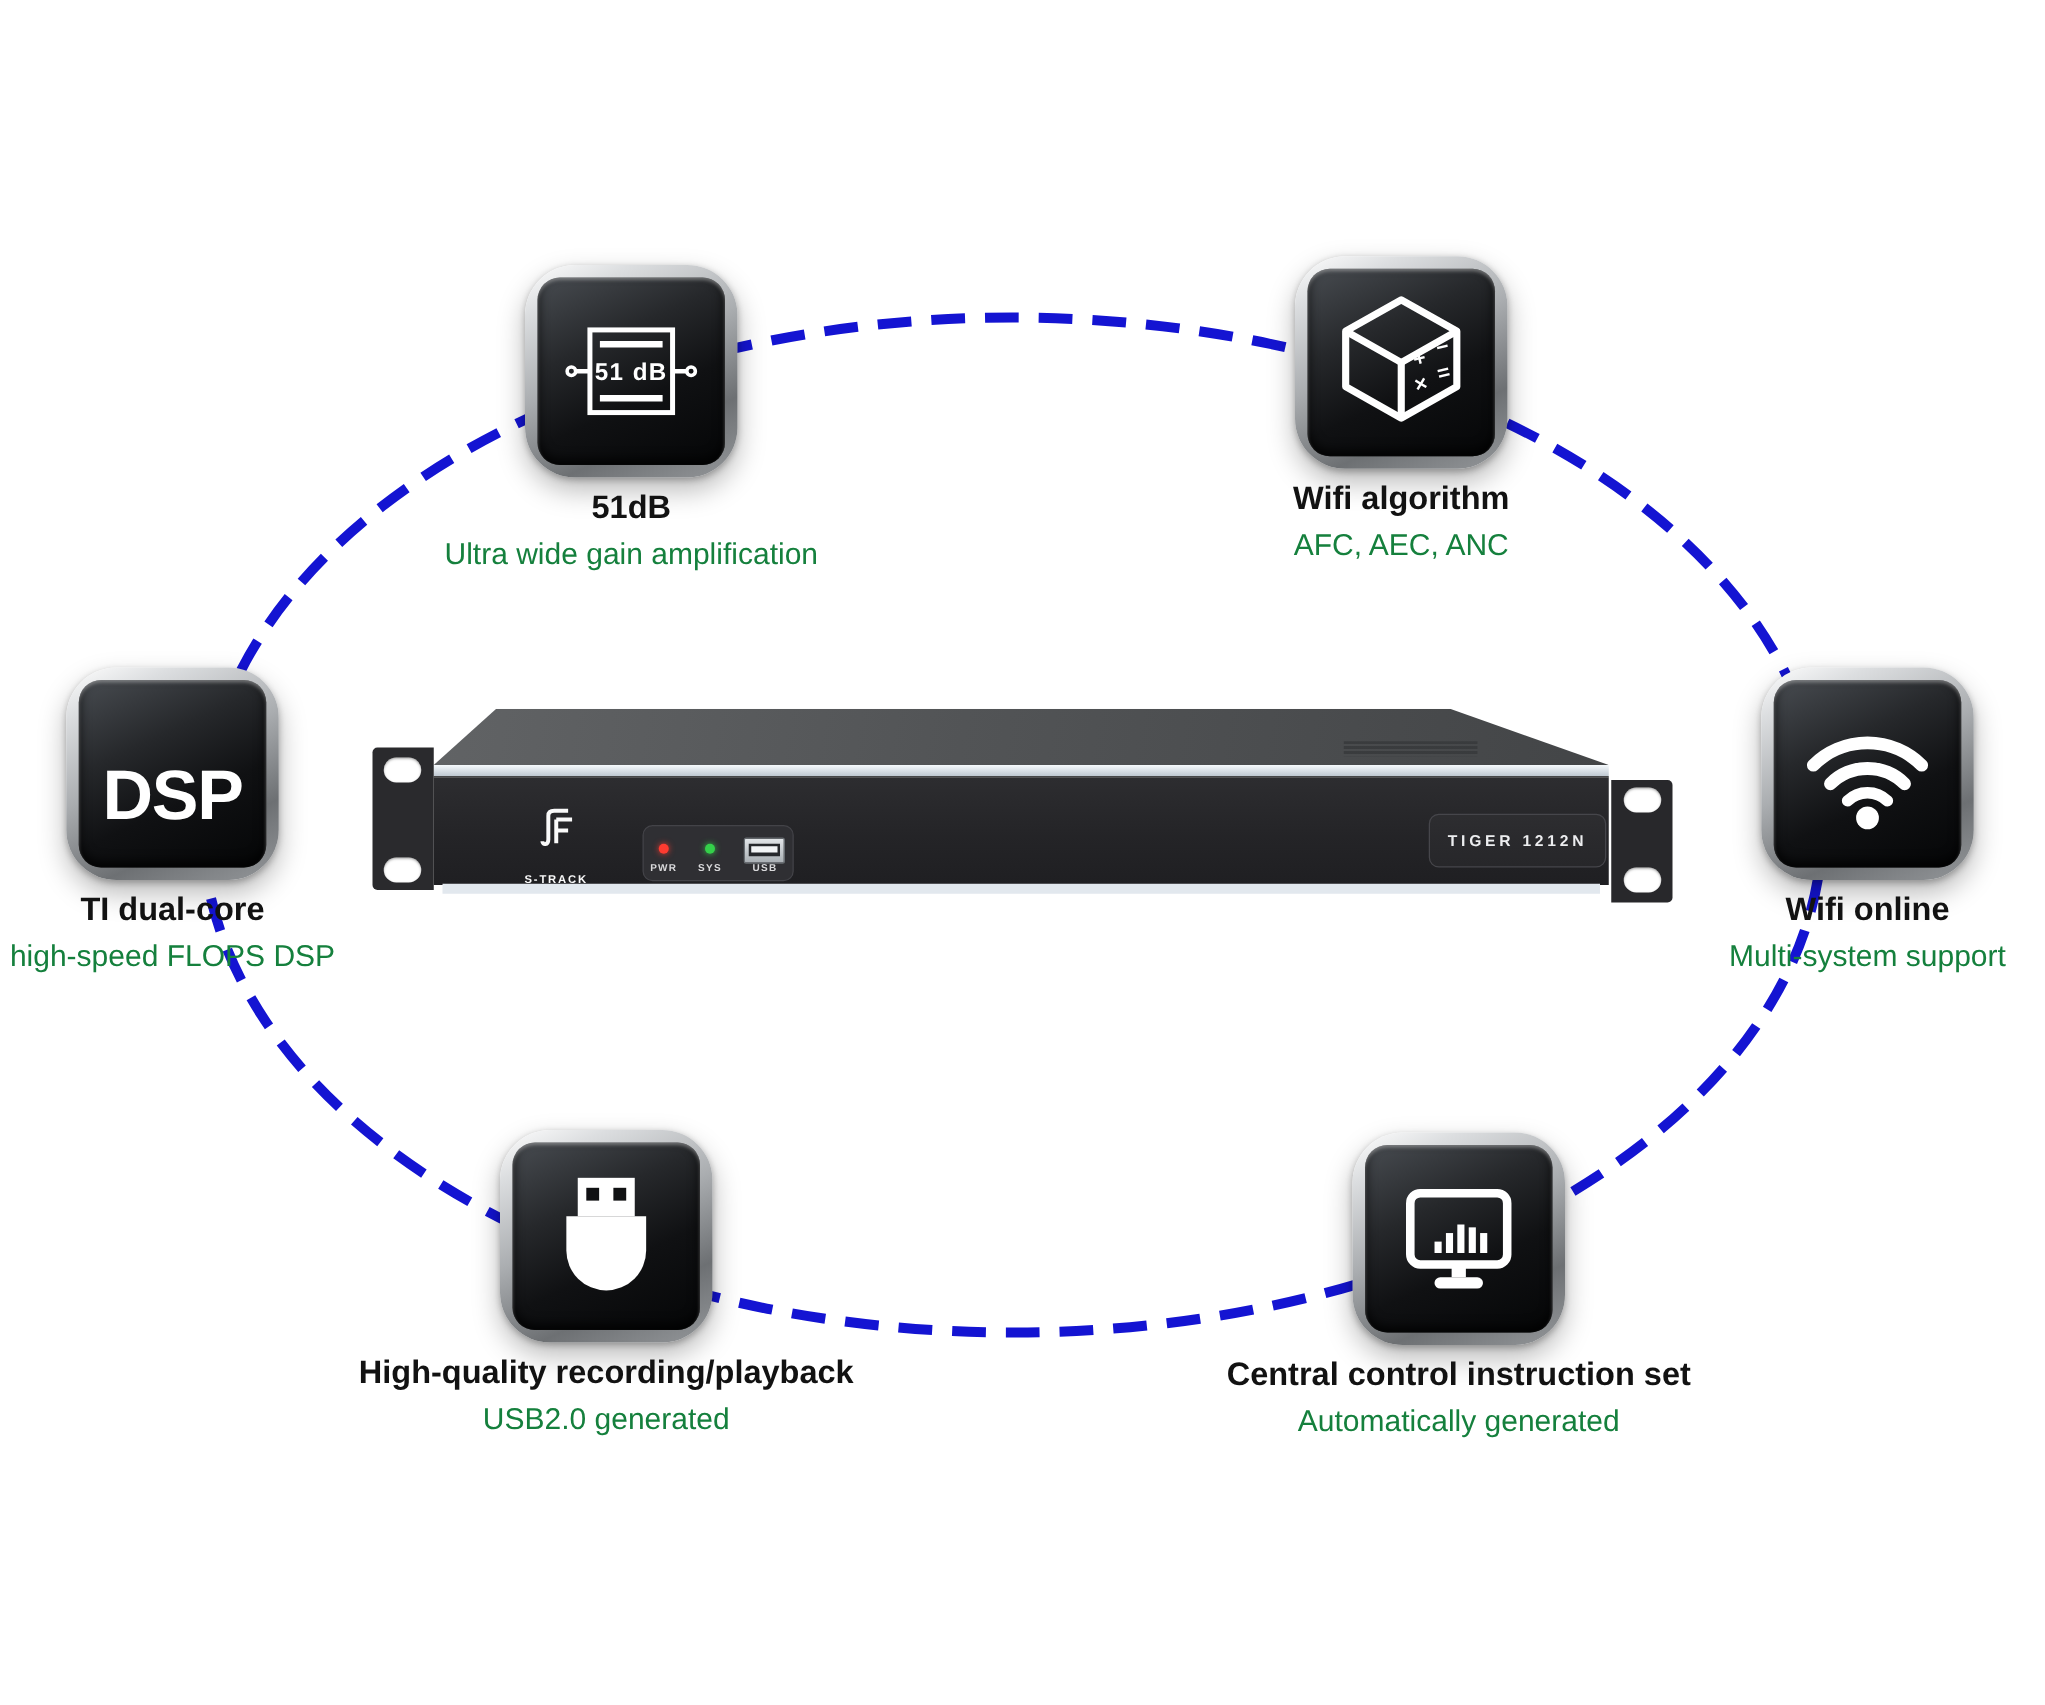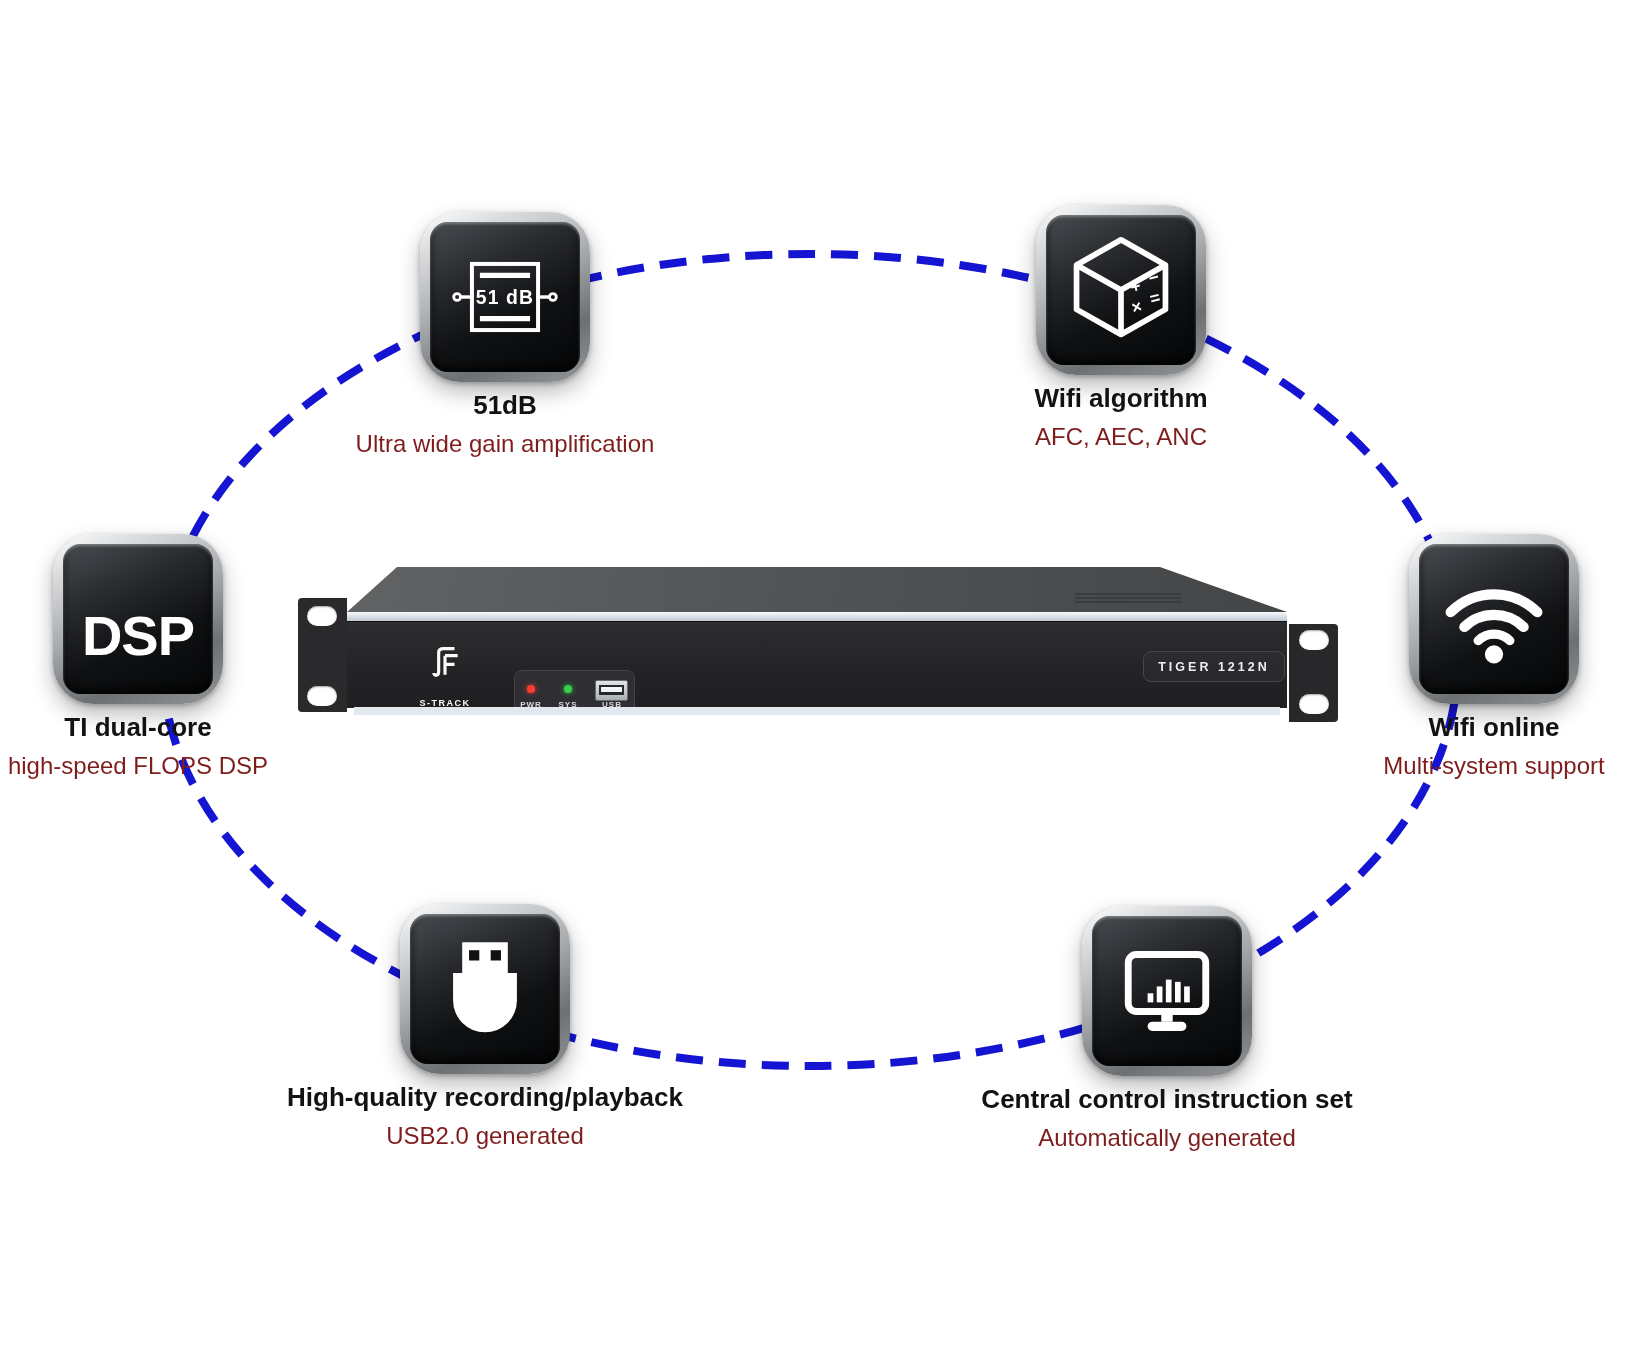--- a/index.html
+++ b/index.html
@@ -21,21 +21,21 @@
   .badge{width:170px;height:170px;border-radius:40px;box-sizing:border-box;padding:10px;
      background:linear-gradient(155deg,#ffffff 0%,#dcdee0 16%,#aaadb0 45%,#6d7073 74%,#94979a 100%);
      box-shadow:0 10px 22px rgba(0,0,0,.28),0 2px 5px rgba(0,0,0,.25);}
   .badge-inner{width:100%;height:100%;border-radius:18px;display:flex;align-items:center;justify-content:center;
      background:linear-gradient(155deg,#484c51 0%,#26282b 34%,#101113 62%,#050607 100%);
      box-shadow:inset 0 2px 3px rgba(255,255,255,.35),inset 0 -4px 9px rgba(0,0,0,.9);}
   .glyph{width:114px;height:114px;}
   .dsp-text{color:#ffffff;font-size:56px;font-weight:700;letter-spacing:-1px;margin-top:32px;}
 
   .title{margin-top:8px;font-size:26px;font-weight:700;color:#121212;white-space:nowrap;}
-  .subtitle{margin-top:9px;font-size:24px;font-weight:400;color:#7f1d1d;white-space:nowrap;}
+  .subtitle{margin-top:9px;font-size:24px;font-weight:400;color:#15803d;white-space:nowrap;}
 
   
   .device{position:absolute;left:298px;top:560px;width:1042px;height:164px;z-index:2;}
   .dev-top{position:absolute;left:49px;top:7px;width:940px;height:45px;
      background:linear-gradient(100deg,#616365 0%,#525456 45%,#434547 100%);
      clip-path:polygon(50px 0,813px 0,940px 45px,0 45px);}
   .dev-vent{position:absolute;left:777px;top:33px;width:107px;height:12px;opacity:.85;
      background:repeating-linear-gradient(180deg,#37393b 0 2px,rgba(0,0,0,0) 2px 4px);}
   .dev-strip-top{position:absolute;left:49px;top:52px;width:940px;height:9px;
      background:linear-gradient(180deg,#f6fafd,#bec8d1);}
@@ -47,34 +47,34 @@
   .ear-right{left:991px;top:64px;width:49px;height:98px;border-radius:0 4px 4px 0;background:#28282b;}
   .hole{position:absolute;width:30px;height:20px;background:#ffffff;border-radius:10px;left:9px;
      box-shadow:inset 0 1px 2px rgba(0,0,0,.35);}
   .ear-left .h1{top:8px;} .ear-left .h2{top:88px;}
   .ear-right .hole{left:10px;} .ear-right .h1{top:6px;} .ear-right .h2{top:70px;}
 
   .logo{position:absolute;left:70px;top:22px;width:56px;display:flex;flex-direction:column;align-items:center;}
   .logo-text{margin-top:18px;font-size:9px;font-weight:700;color:#fafafa;letter-spacing:1.5px;
      border-bottom:1px solid #fafafa;padding-bottom:1px;}
 
-  .led-panel{position:absolute;left:167px;top:48px;width:121px;height:45px;background:#2f2f33;
+  .led-panel{position:absolute;left:167px;top:38px;width:121px;height:45px;background:#2f2f33;
      border:1px solid #434348;border-radius:8px;box-sizing:border-box;}
   .led{position:absolute;width:8px;height:8px;border-radius:50%;top:14px;}
   .led-red{left:12px;background:#ff3b30;box-shadow:0 0 5px rgba(255,60,48,.9);}
   .led-green{left:49px;background:#34d04a;box-shadow:0 0 5px rgba(52,208,74,.9);}
   .lbl{position:absolute;top:29px;width:32px;text-align:center;font-size:8px;font-weight:700;
      color:#d9d9db;letter-spacing:1px;}
   .lbl-pwr{left:0;} .lbl-sys{left:37px;} .lbl-usb{left:81px;}
   .usb-port{position:absolute;left:80px;top:9px;width:33px;height:21px;border-radius:2px;
      background:linear-gradient(#e2e5e8,#a9afb4);border:1px solid #686d72;box-sizing:border-box;}
   .usb-tongue{position:absolute;left:3px;right:3px;top:4px;bottom:5px;background:#26282c;}
   .usb-tongue:after{content:"";position:absolute;left:2px;right:2px;top:2px;height:5px;background:#f2f4f6;}
 
-  .model-badge{position:absolute;left:796px;top:29px;width:142px;height:31px;border:1px solid #46464b;
+  .model-badge{position:absolute;left:796px;top:29px;width:142px;height:43px;border:1px solid #46464b;
      border-radius:8px;box-sizing:border-box;display:flex;align-items:center;justify-content:center;
      background:rgba(255,255,255,.03);}
   .model-badge span{font-size:12.5px;font-weight:700;letter-spacing:3px;color:#ecedef;white-space:nowrap;}
 
   .svgtext{font-family:"Liberation Sans",sans-serif;font-weight:700;fill:#ffffff;}
 </style>
 </head>
 <body>
 
 <div id="canvas">

